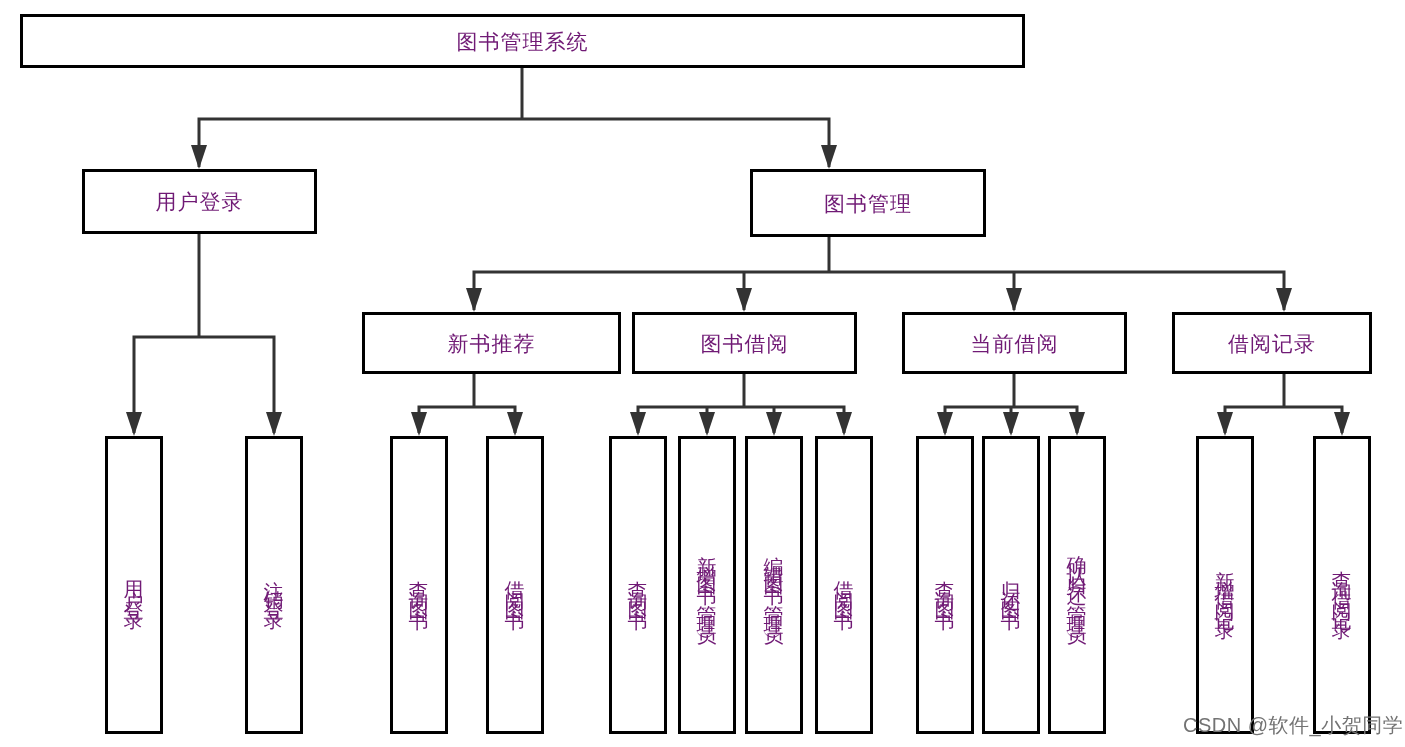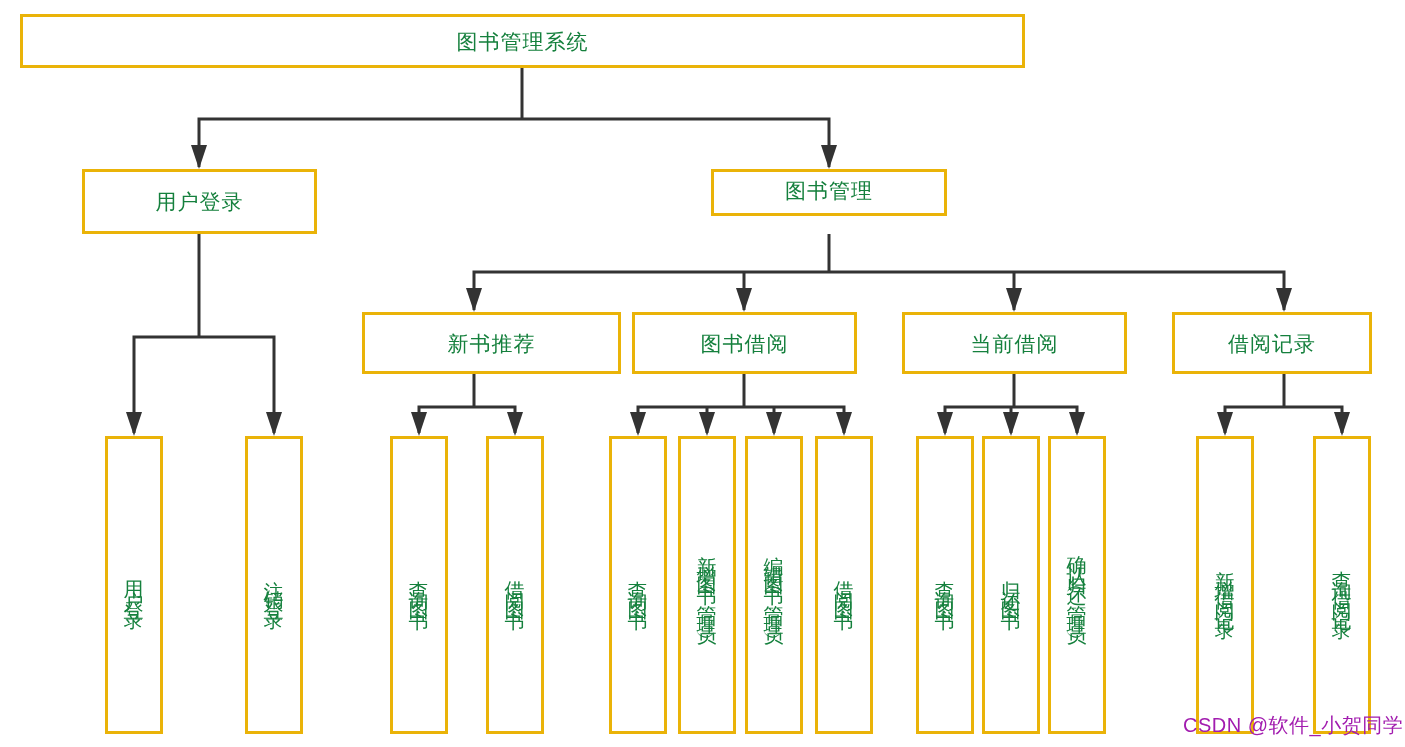--- a/index.html
+++ b/index.html
@@ -13,42 +13,42 @@
   }
   .connectors {
     position: absolute;
     left: 0; top: 0;
     width: 1405px; height: 747px;
     z-index: 1;
   }
   .node {
     position: absolute;
     box-sizing: border-box;
-    border: 3px solid #eab308;
+    border: 3px solid #000000;
     background: #ffffff;
-    color: #15803d;
+    color: #701a75;
     display: flex;
     align-items: center;
     justify-content: center;
     z-index: 2;
     font-size: 21px;
     letter-spacing: 1px;
     line-height: 1;
   }
   .node.vertical {
     writing-mode: vertical-rl;
     text-orientation: mixed;
     font-size: 20px;
     letter-spacing: 10px;
     letter-spacing: 10px;
   }
   .watermark {
     position: absolute;
     z-index: 5;
-    color: #a21caf;
+    color: #737373;
     font-size: 20px;
     letter-spacing: 0.5px;
     white-space: nowrap;
   }
 </style>
 </head>
 <body>
 
 <div class="canvas">
 
@@ -104,21 +104,21 @@
     </g>
   </svg>
 
   <div class="node" style="left:20px; top:14px; width:1005px; height:54px;">
     <span>图书管理系统</span>
   </div>
 
   <div class="node" style="left:82px; top:169px; width:235px; height:65px;">
     <span>用户登录</span>
   </div>
-  <div class="node" style="left:711px; top:169px; width:236px; height:47px;font-family:Liberation Mono, monospace;">
+  <div class="node" style="left:750px; top:169px; width:236px; height:68px;">
     <span>图书管理</span>
   </div>
 
   <div class="node" style="left:362px; top:312px; width:259px; height:62px;">
     <span>新书推荐</span>
   </div>
   <div class="node" style="left:632px; top:312px; width:225px; height:62px;text-align:center;">
     <span>图书借阅</span>
   </div>
   <div class="node" style="left:902px; top:312px; width:225px; height:62px;">

